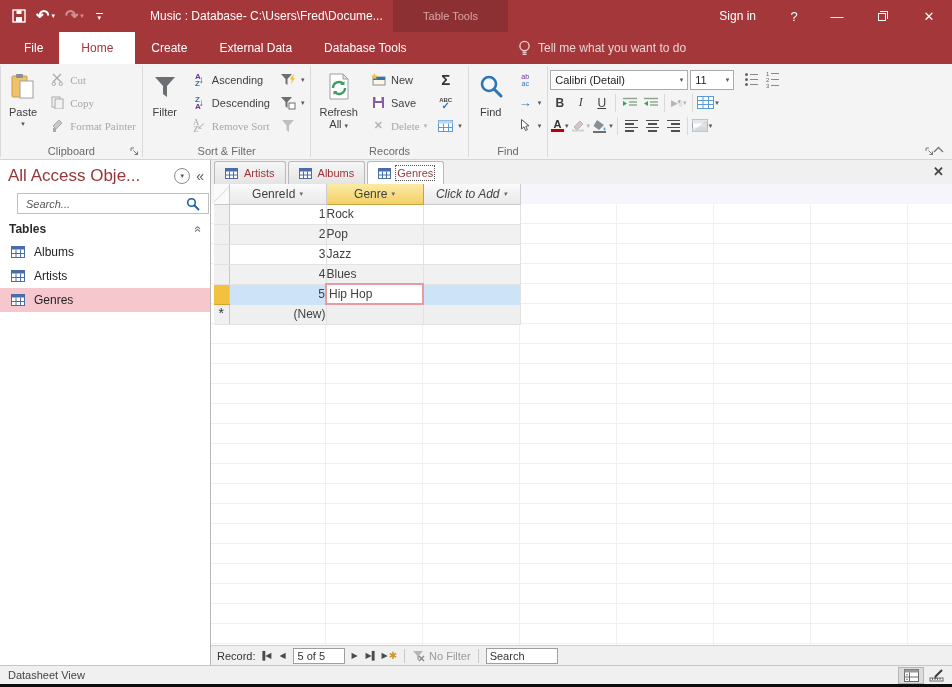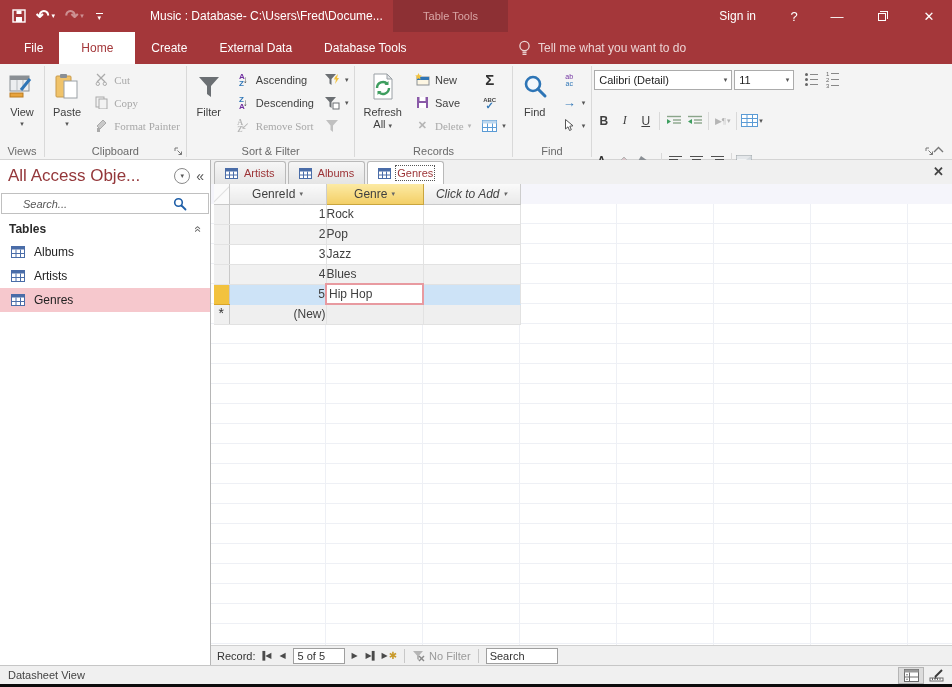--- a/index.html
+++ b/index.html
@@ -55,26 +55,26 @@
   .az { display:flex; flex-direction:column; font-size:8px; line-height:7px; font-weight:bold; }
   .azdn { font-size:10px; color:#444; margin-left:-2px; }
   .minitext { font-size:7px; line-height:7px; display:flex; flex-direction:column; align-items:center; }
   .sigma { font-size:15px; font-weight:bold; color:#333; }
   .abc-ico { display:flex; flex-direction:column; align-items:center; line-height:6px; }
   .abc-ico .t { font-size:6px; font-weight:bold; color:#444; }
   .abc-ico .c { color:#2e75b6; font-size:10px; font-weight:bold; }
   .goarrow { color:#2e75b6; font-weight:bold; font-size:13px; }
 
   
-  .tf { display:flex; flex-direction:column; gap:18px; padding-top:2px; }
+  .tf { display:flex; flex-direction:column; gap:0; padding-top:2px; }
   .tfrow { display:flex; align-items:center; gap:2px; height:23px; }
   .combo { background:#fff; border:1px solid #ababab; height:20px; display:flex; align-items:center; padding:0 4px; gap:4px; }
   .combo .ctext { flex:1; font-size:11px; color:#222; white-space:nowrap; overflow:hidden; }
   .fontcombo { width:138px; }
-  .sizecombo { width:60px; }
+  .sizecombo { width:44px; }
   .tfbtn { min-width:19px; height:21px; display:flex; align-items:center; justify-content:center; gap:1px; }
   .bld { font-weight:bold; font-size:12px; }
   .itl { font-style:italic; font-family:"Liberation Serif",serif; font-size:12px; }
   .unl { text-decoration:underline; font-size:12px; }
   .vline { width:1px; height:18px; background:#d9d9d9; margin:0 2px; }
   .fontcolor { display:flex; flex-direction:column; align-items:center; line-height:9px; }
   .fontcolor .A { font-weight:bold; font-size:11px; color:#333; }
   .fontcolor .bar { width:13px; height:3px; background:#c00000; }
   .alignico { display:flex; flex-direction:column; gap:2px; }
   .alignico span { display:block; height:1.5px; background:#4f4f4f; }
@@ -86,21 +86,21 @@
   .listico .n { font-size:6px; color:#666; line-height:4px; }
   .listico .l { width:8px; height:1.5px; background:#888; }
 
   
   .main { display:flex; height:505px; }
   .navpane { width:211px; background:#fff; border-right:1px solid #b6b6b6; display:flex; flex-direction:column; }
   .np-title { display:flex; align-items:center; height:32px; padding:0 6px 0 8px; }
   .np-title .t { font-size:17px; color:#94373a; flex:1; white-space:nowrap; overflow:hidden; }
   .np-dd { width:16px; height:16px; border:1px solid #8a8a8a; border-radius:50%; display:flex; align-items:center; justify-content:center; color:#555; font-size:7px; margin-right:6px; background:#fdfdfd; }
   .np-collapse { color:#555; font-size:14px; }
-  .np-search { margin:1px 1px 0 1px; border:1px solid #c0c0c0; background:#fff; height:21px; display:flex; align-items:center; padding:0 21px; }
+  .np-search { margin:1px 1px 0 17px; border:1px solid #c0c0c0; background:#fff; height:21px; display:flex; align-items:center; padding:0 8px; }
   .np-search input { flex:1; border:none; outline:none; font-size:11px; font-style:italic; font-family:"Liberation Sans",sans-serif; color:#444; background:transparent; }
   .np-search input::placeholder { color:#555; font-style:italic; }
   .np-sect { display:flex; align-items:center; height:22px; padding:0 8px 0 9px; margin-top:4px; }
   .np-sect .t { font-weight:bold; font-size:12px; color:#2b2b2b; flex:1; }
   .chev-up2 { display:inline-block; transform:rotate(90deg); color:#666; font-size:12px; }
   .np-item { display:flex; align-items:center; gap:9px; height:24px; padding-left:11px; font-size:12px; color:#222; }
   .np-item.selected { background:#f6c8cd; }
 
   .work { flex:1; display:flex; flex-direction:column; background:#f0f0f0; position:relative; }
   .tabstrip { height:24px; display:flex; align-items:flex-end; padding-left:3px; position:relative; background:#f0f0f0; }
@@ -212,39 +212,20 @@
             <rect x="4.5" y="11.5" width="4" height="1.4" fill="#ecd4d4"></rect>
             <rect x="4.5" y="13.6" width="4" height="1.4" fill="#ecd4d4"></rect>
           </svg>
       </span>
       <span>Tell me what you want to do</span>
     </div>
   </div>
 
   <div class="ribbon">
 
-    <div class="rgroup">
-      <div class="rg-content">
-        <div class="bigbtn">
-          <span class="bicon">
-            <svg width="26" height="26" viewBox="0 0 26 26">
-                <rect x="1" y="2" width="19" height="15" fill="#eceef0" stroke="#8a8f94"></rect>
-                <rect x="1" y="2" width="19" height="4" fill="#8a8f94"></rect>
-                <line x1="8" y1="6" x2="8" y2="17" stroke="#b7bcc0"></line>
-                <line x1="14" y1="6" x2="14" y2="17" stroke="#b7bcc0"></line>
-                <rect x="1" y="19" width="13" height="4" fill="#e8a33d" stroke="#b97a20"></rect>
-                <line x1="21" y1="5" x2="12" y2="16" stroke="#2e75b6" stroke-width="3"></line>
-              </svg>
-          </span>
-          <span class="blabel">View</span>
-          <span class="dd">▾</span>
-        </div>
-      </div>
-      <div class="rg-label">Views</div>
-    </div>
     <div class="rg-sep"></div>
 
     <div class="rgroup">
       <div class="rg-content">
         <div class="bigbtn">
           <span class="bicon">
             <svg width="24" height="28" viewBox="0 0 24 28">
                 <rect x="1" y="3" width="15" height="21" rx="1" fill="#f0c36a" stroke="#c89a4a"></rect>
                 <rect x="5" y="1" width="7" height="4" rx="1" fill="#8a8f94"></rect>
                 <rect x="9" y="8" width="13" height="17" fill="#fff" stroke="#9aa0a5"></rect>

